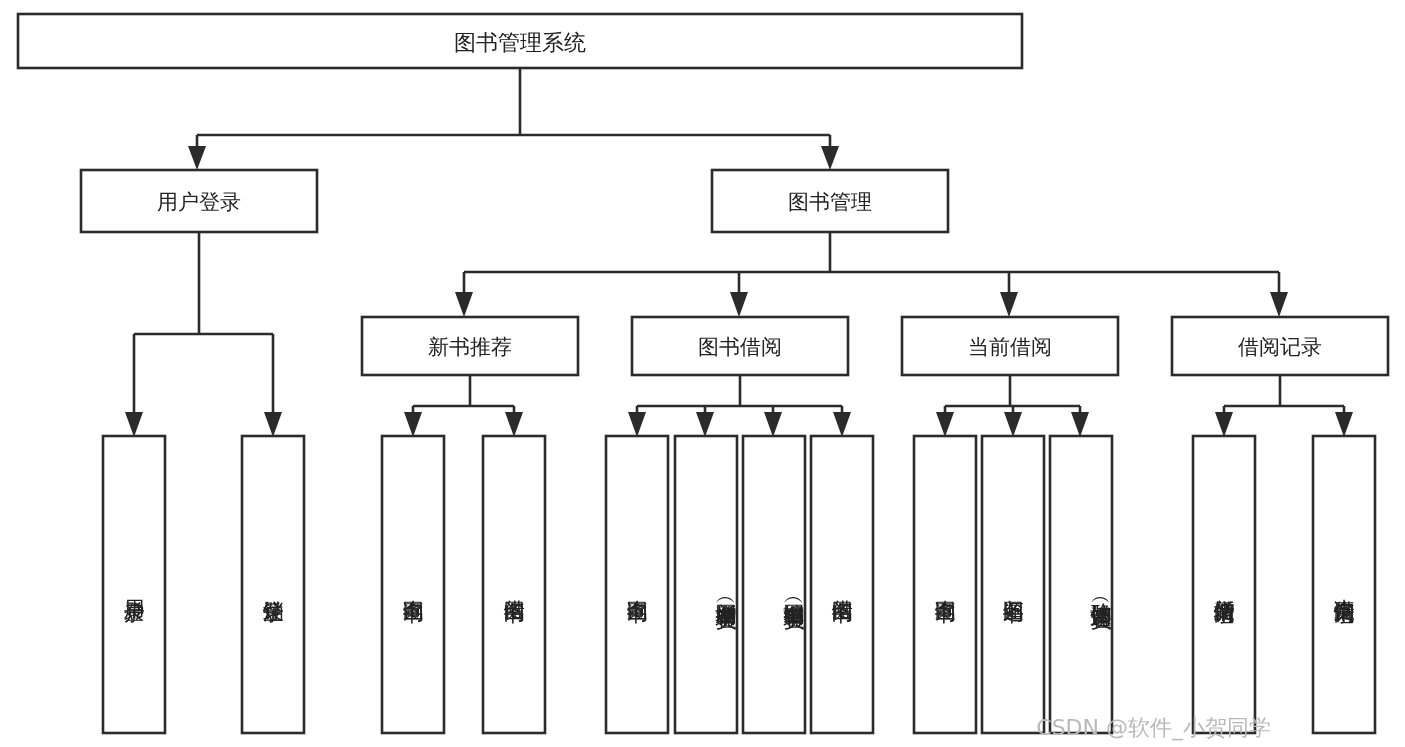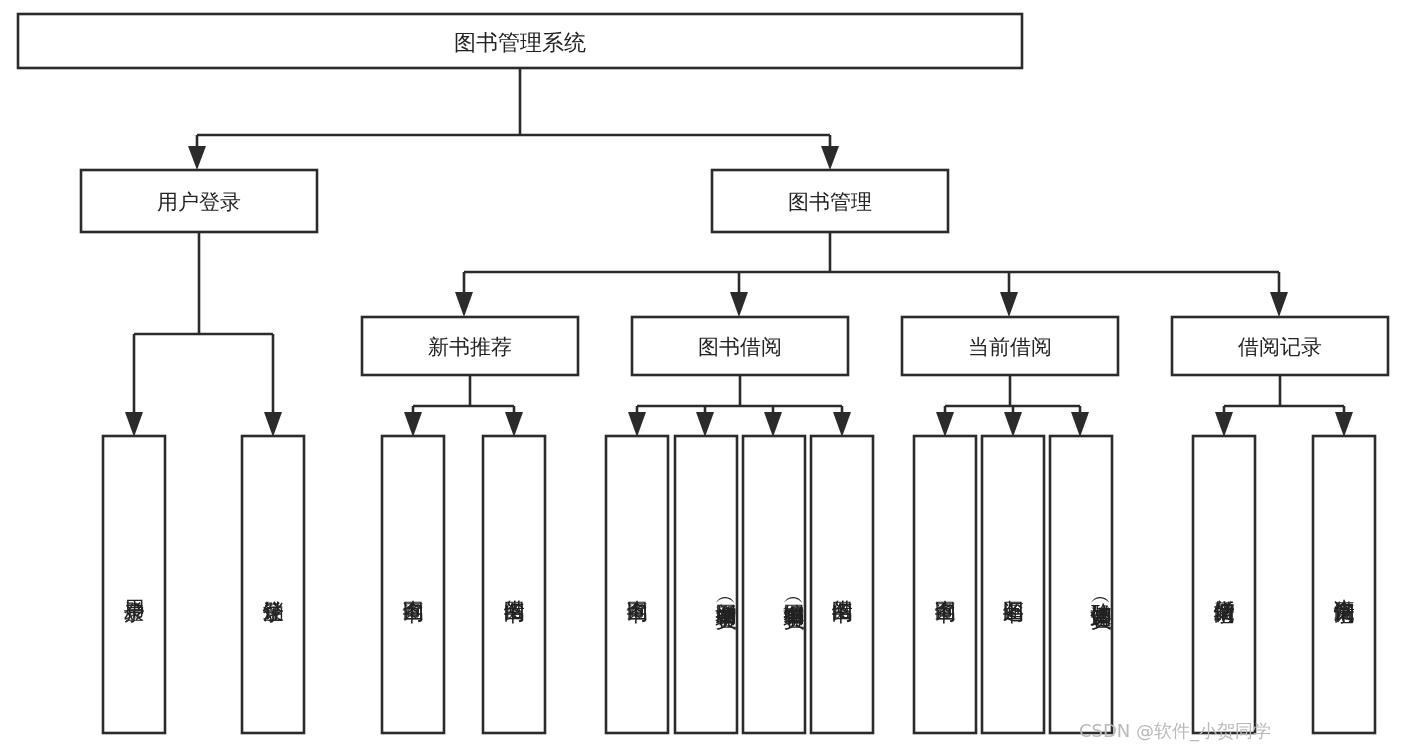--- a/index.html
+++ b/index.html
@@ -68,21 +68,21 @@
     letter-spacing: 1px;
     text-align: center;
     white-space: nowrap;
     pointer-events: none;
   }
   .watermark {
     position: absolute;
     right: 10px;
     bottom: 4px;
     font-family: "DejaVu Sans", "Liberation Sans", sans-serif;
-    font-size: 18px;
+    font-size: 22px;
     color: #b9b9b9;
     white-space: nowrap;
     pointer-events: none;
   }
 </style>
 </head>
 <body>
 
 <div id="diagram-root">
 

